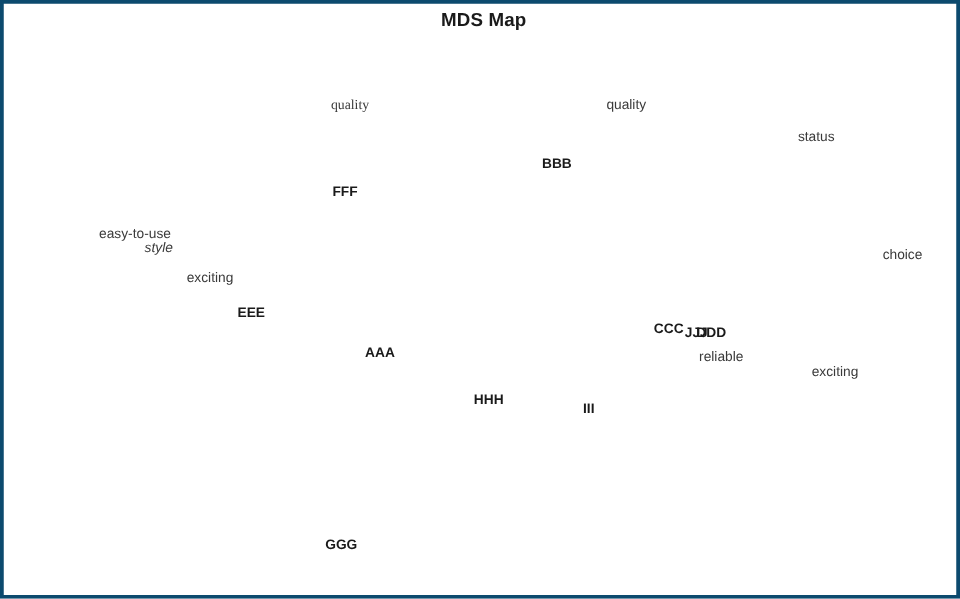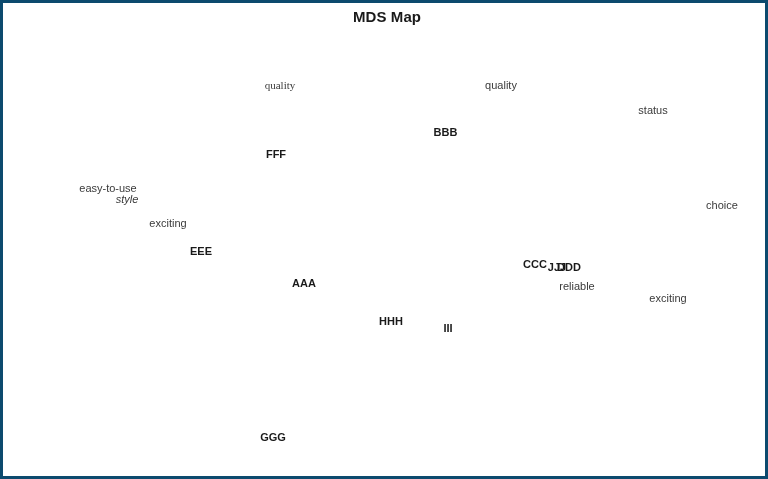--- a/index.html
+++ b/index.html
@@ -61,21 +61,21 @@
 
   <div id="plot-area">
       <div class="point-label brand-label" style="left: 420px; top: 129px; padding-left: 45px;">BBB</div>
       <div class="point-label brand-label" style="left: 273px; top: 151px;">FFF</div>
       <div class="point-label brand-label" style="left: 198px; top: 248px;">EEE</div>
       <div class="point-label brand-label" style="left: 532px; top: 261px;">CCC</div>
       <div class="point-label brand-label" style="left: 554px; top: 264px;">JJJ</div>
       <div class="point-label brand-label" style="left: 566px; top: 264px;">DDD</div>
       <div class="point-label brand-label" style="left: 301px; top: 280px;">AAA</div>
       <div class="point-label brand-label" style="left: 388px; top: 318px;">HHH</div>
-      <div class="point-label brand-label" style="left: 445px; top: 325px;">III</div>
+      <div class="point-label brand-label" style="left: 468px; top: 325px;">III</div>
       <div class="point-label brand-label" style="left: 270px; top: 434px;">GGG</div>
       <div class="point-label attribute-label" style="left: 277px; top: 82px; font-family: Liberation Serif, serif;">quality</div>
       <div class="point-label attribute-label" style="left: 498px; top: 82px;">quality</div>
       <div class="point-label attribute-label" style="left: 650px; top: 107px;">status</div>
       <div class="point-label attribute-label" style="left: 124px; top: 196px; font-style: italic;">style</div>
       <div class="point-label attribute-label" style="left: 105px; top: 185px;">easy-to-use</div>
       <div class="point-label attribute-label" style="left: 719px; top: 202px;">choice</div>
       <div class="point-label attribute-label" style="left: 165px; top: 220px;">exciting</div>
       <div class="point-label attribute-label" style="left: 540px; top: 283px; margin-left: 34px;">reliable</div>
       <div class="point-label attribute-label" style="left: 665px; top: 295px;">exciting</div>

